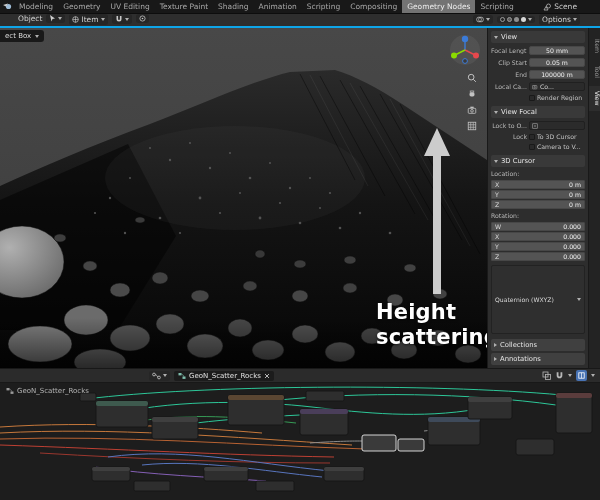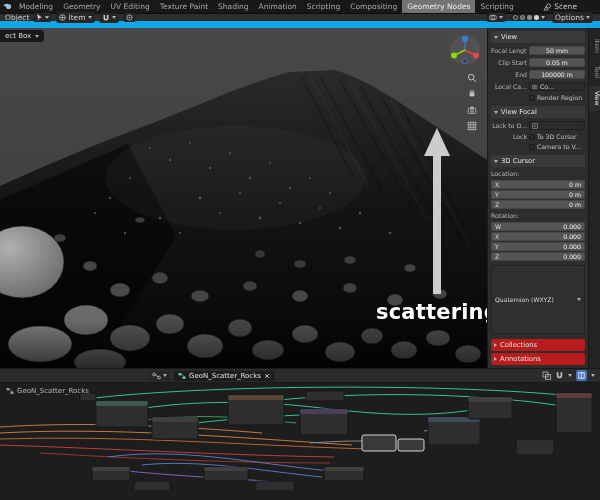--- a/index.html
+++ b/index.html
@@ -8,21 +8,21 @@
 
   
   .topbar{position:absolute;left:0;top:0;width:600px;height:14px;background:#181818;display:flex;align-items:stretch;border-bottom:1px solid #0d0d0d}
   .app-menu{width:14px;display:flex;align-items:center;justify-content:center}
   .ws-tab{font-size:7.5px;color:#a8a8a8;padding:0 5px;display:flex;align-items:center;white-space:nowrap;cursor:default}
   .ws-tab.active{background:#737373;color:#ececec}
   .topbar-right{margin-left:auto;display:flex;align-items:center;gap:3px;padding-right:23px}
   .scene-label{font-size:7.5px;color:#cfcfcf}
 
   
-  .vp-header{position:absolute;left:0;top:14px;width:600px;height:14px;background:#2e2e2e;display:flex;align-items:center;gap:4px;padding:0 5px;border-bottom:7px solid #0ea5e9}
+  .vp-header{position:absolute;left:0;top:14px;width:600px;height:14px;background:#2e2e2e;display:flex;align-items:flex-start;gap:4px;padding:0 18px;border-bottom:2px solid #0ea5e9}
   .menu-text{font-size:7.5px;color:#d2d2d2}
   .hdr-group{display:flex;align-items:center;gap:2px;background:#262626;border-radius:3px;padding:1px 3px}
   .caret{width:0;height:0;border-left:2.5px solid transparent;border-right:2.5px solid transparent;border-top:3px solid #b0b0b0}
   .caret-right{width:0;height:0;border-top:2.5px solid transparent;border-bottom:2.5px solid transparent;border-left:3px solid #b0b0b0}
   .shade-dot{width:5px;height:5px;border-radius:50%;display:inline-block}
   .sd1{border:1px solid #9a9a9a}
   .sd2{border:1px solid #9a9a9a;background:#5c5c5c}
   .sd3{background:#8f8f8f}
   .sd4{background:#d8d8d8}
   .vp-right{margin-left:auto;display:flex;align-items:center;gap:4px;padding-right:2px}
@@ -33,21 +33,21 @@
   .tool-pill{position:absolute;left:0;top:2px;background:rgba(22,22,22,.92);border-radius:0 3px 3px 0;font-size:7px;color:#dedede;padding:2px 5px;display:flex;gap:4px;align-items:center}
   .overlay-text{position:absolute;left:376px;top:272px;font-size:21px;font-weight:bold;color:#ffffff;line-height:1.18;text-shadow:0 1px 3px rgba(0,0,0,.65);letter-spacing:.2px}
   .arrow-svg{position:absolute;left:0;top:0;pointer-events:none}
   .gizmo{position:absolute;right:6px;top:6px}
   .nav-col{position:absolute;right:9px;display:flex;flex-direction:column;gap:4px}
   .icon-btn{width:12px;height:12px;display:flex;align-items:center;justify-content:center;border-radius:50%}
 
   
   .npanel{position:absolute;left:487px;top:28px;width:101px;height:340px;background:#2d2d2d;border-left:1px solid #191919;padding:3px 3px;font-size:6.5px;color:#c6c6c6;display:flex;flex-direction:column;gap:2px;overflow:hidden}
   .p-header{display:flex;align-items:center;gap:3px;background:#393939;border-radius:2px;padding:2px 3px;color:#e4e4e4;font-size:6.8px}
-  .p-header.collapsed{background:#b91c1c}
+  .p-header.collapsed{background:#404040}
   .p-row{display:flex;align-items:center;gap:2px;margin-top:1px}
   .p-label{flex:0 0 36px;text-align:right;color:#b9b9b9;font-size:6.2px;white-space:nowrap;overflow:hidden}
   .p-label.left{text-align:left;flex:none}
   .p-field{flex:1;background:#545454;border-radius:2px;height:9px;display:flex;align-items:center;justify-content:center;color:#f1f1f1;font-size:6.2px;border:1px solid #474747}
   .p-field.dark{background:#2b2b2b;border-color:#202020;justify-content:flex-start;gap:2px;padding:0 2px;color:#cfcfcf}
   .stack{display:flex;flex-direction:column;gap:1px;margin-top:1px}
   .axis-field{display:flex;justify-content:space-between;align-items:center;padding:0 3px;background:#545454;height:9px;border-radius:1px;border:1px solid #474747}
   .axis-letter{color:#dcdcdc;font-size:6.2px}
   .axis-value{color:#f4f4f4;font-size:6.2px}
   .checkbox{width:6px;height:6px;background:#292929;border:1px solid #191919;border-radius:1px;flex:none}
@@ -252,20 +252,21 @@
       </g>
 
       <rect x="0" y="290" width="487" height="50" fill="url(#vignette)"></rect>
     </svg>
 
     <svg class="arrow-svg" width="487" height="340" viewBox="0 0 487 340">
       <polygon points="437,100 450,128 441,128 441,266 433,266 433,128 424,128" fill="#d6d6d6" opacity="0.95"></polygon>
     </svg>
 
     <div class="overlay-text">
+      <div>Height</div>
       <div>scattering</div>
     </div>
 
     <div class="tool-pill">
       <span>ect Box</span>
       <div class="caret"></div>
     </div>
 
     <svg class="gizmo" width="32" height="32" viewBox="0 0 32 32">
       <circle cx="16" cy="16" r="15" fill="rgba(255,255,255,0.06)"></circle>

